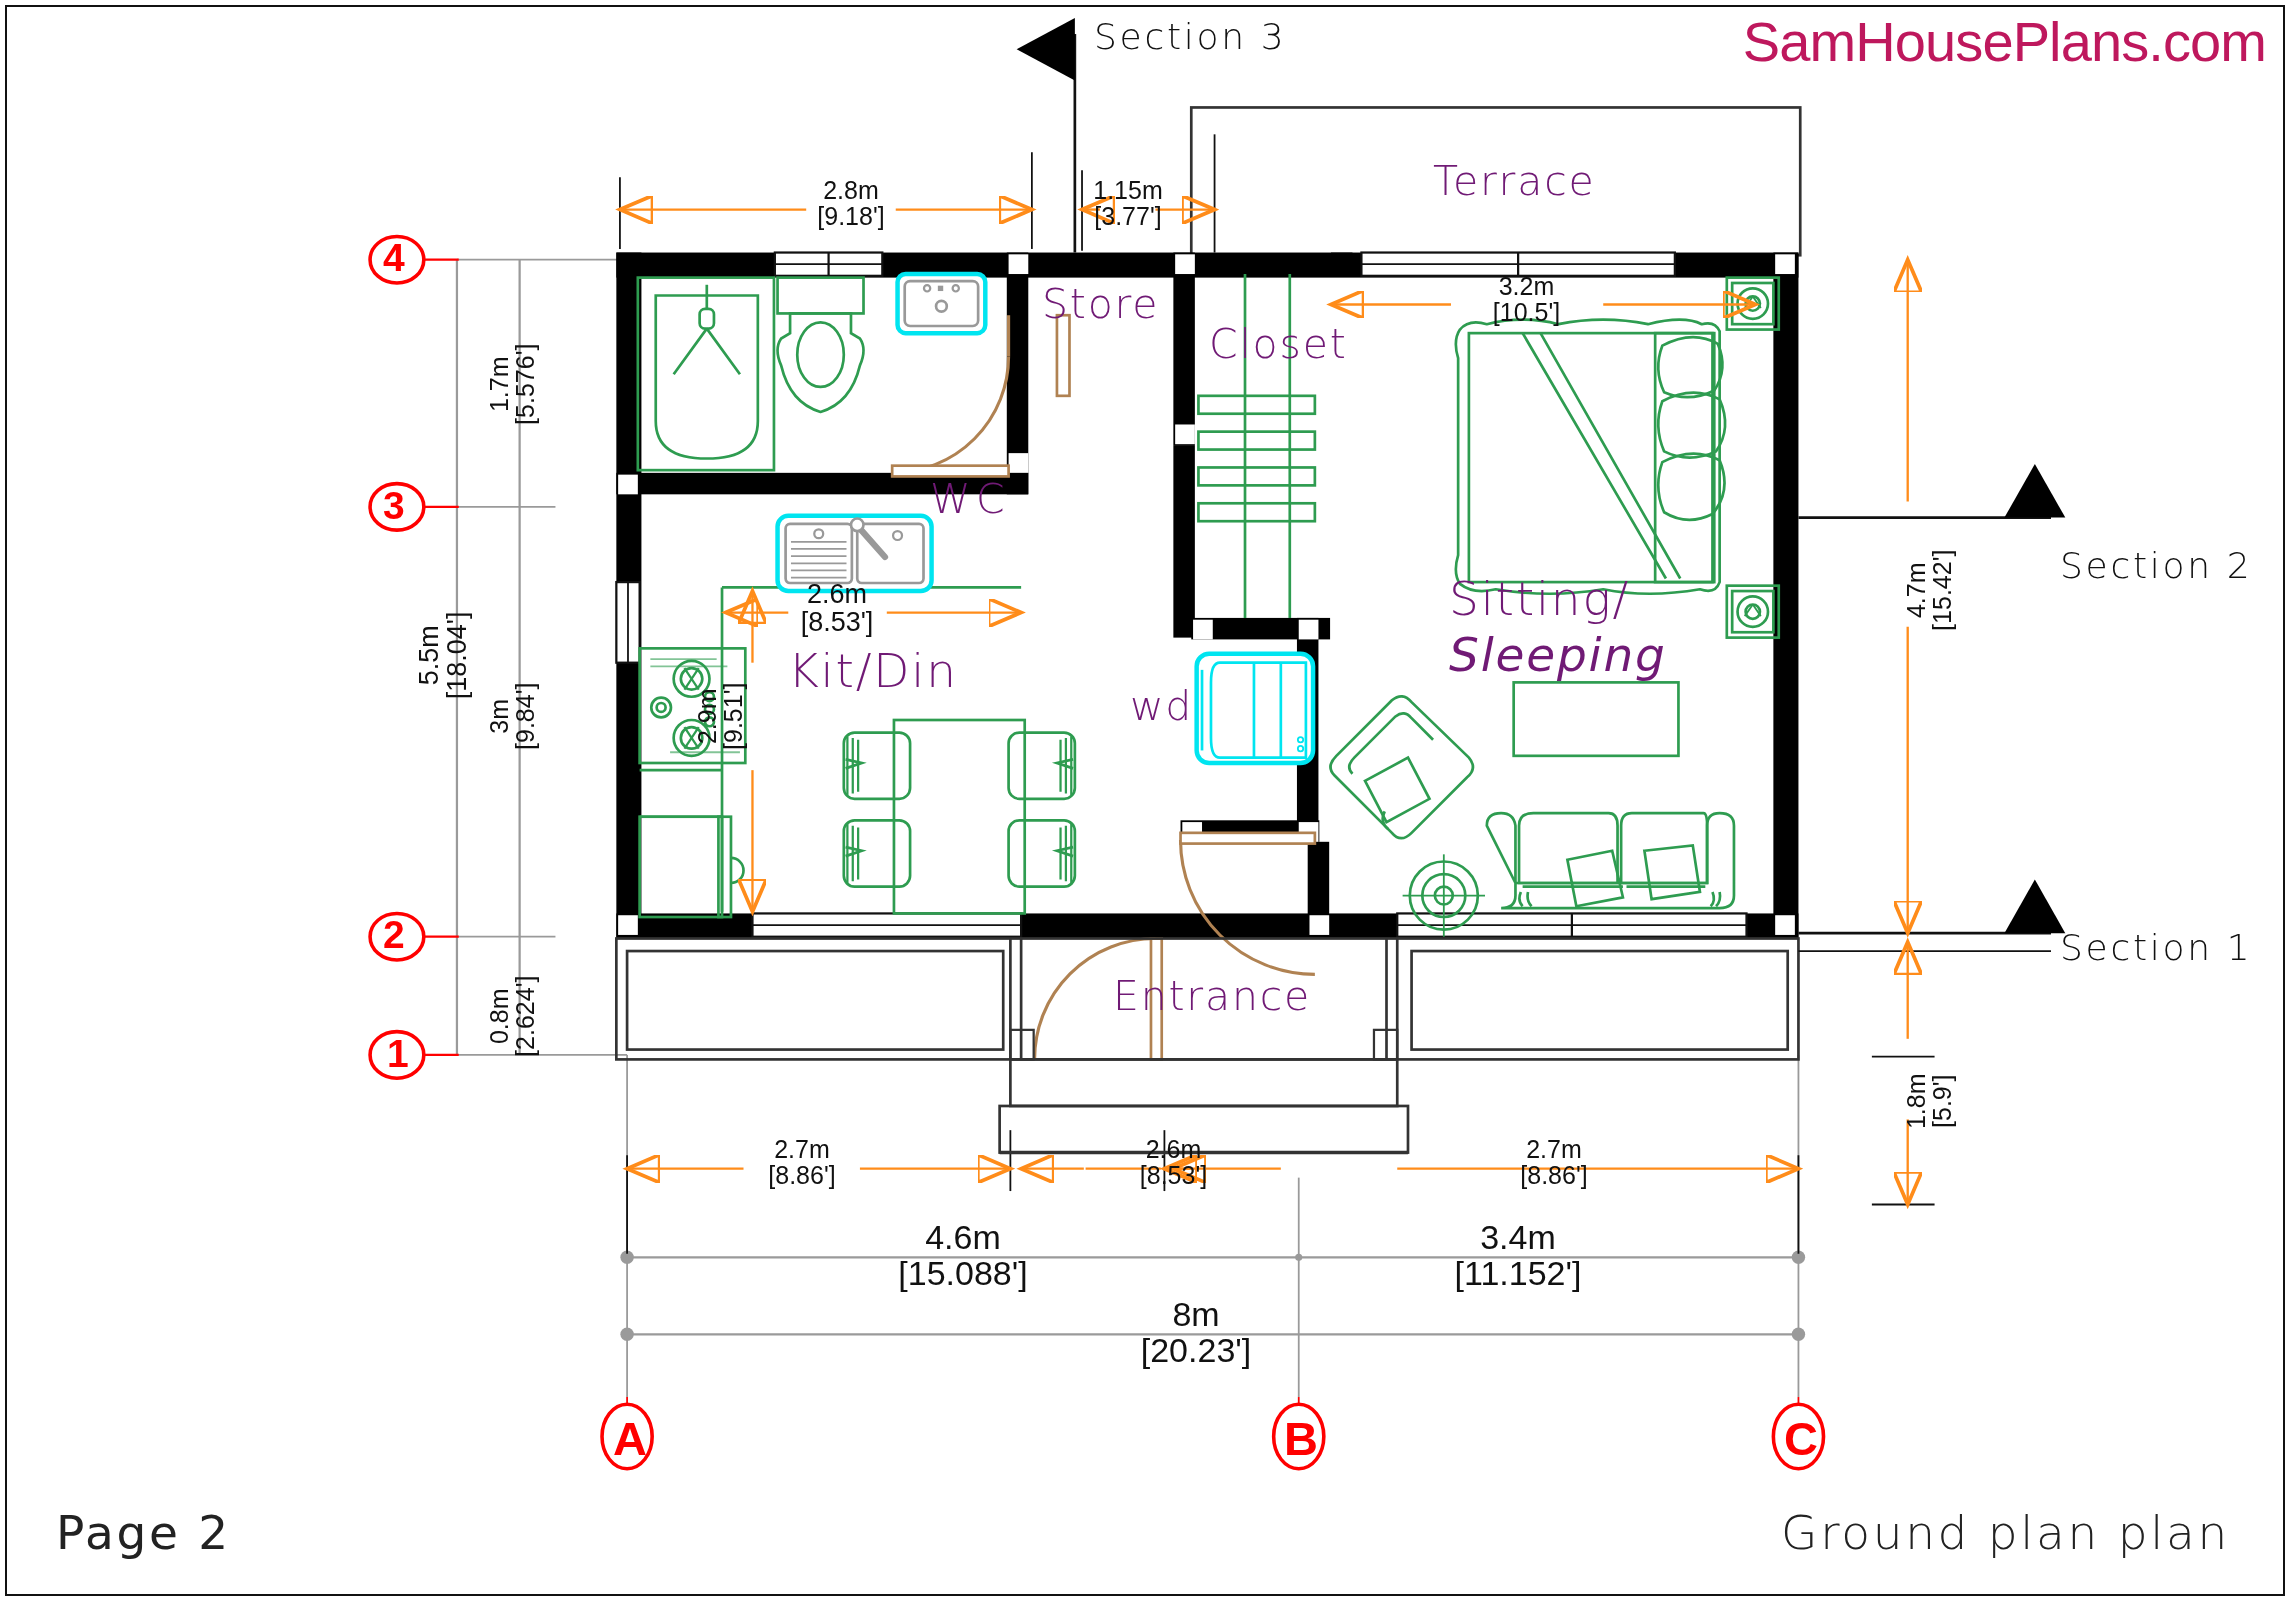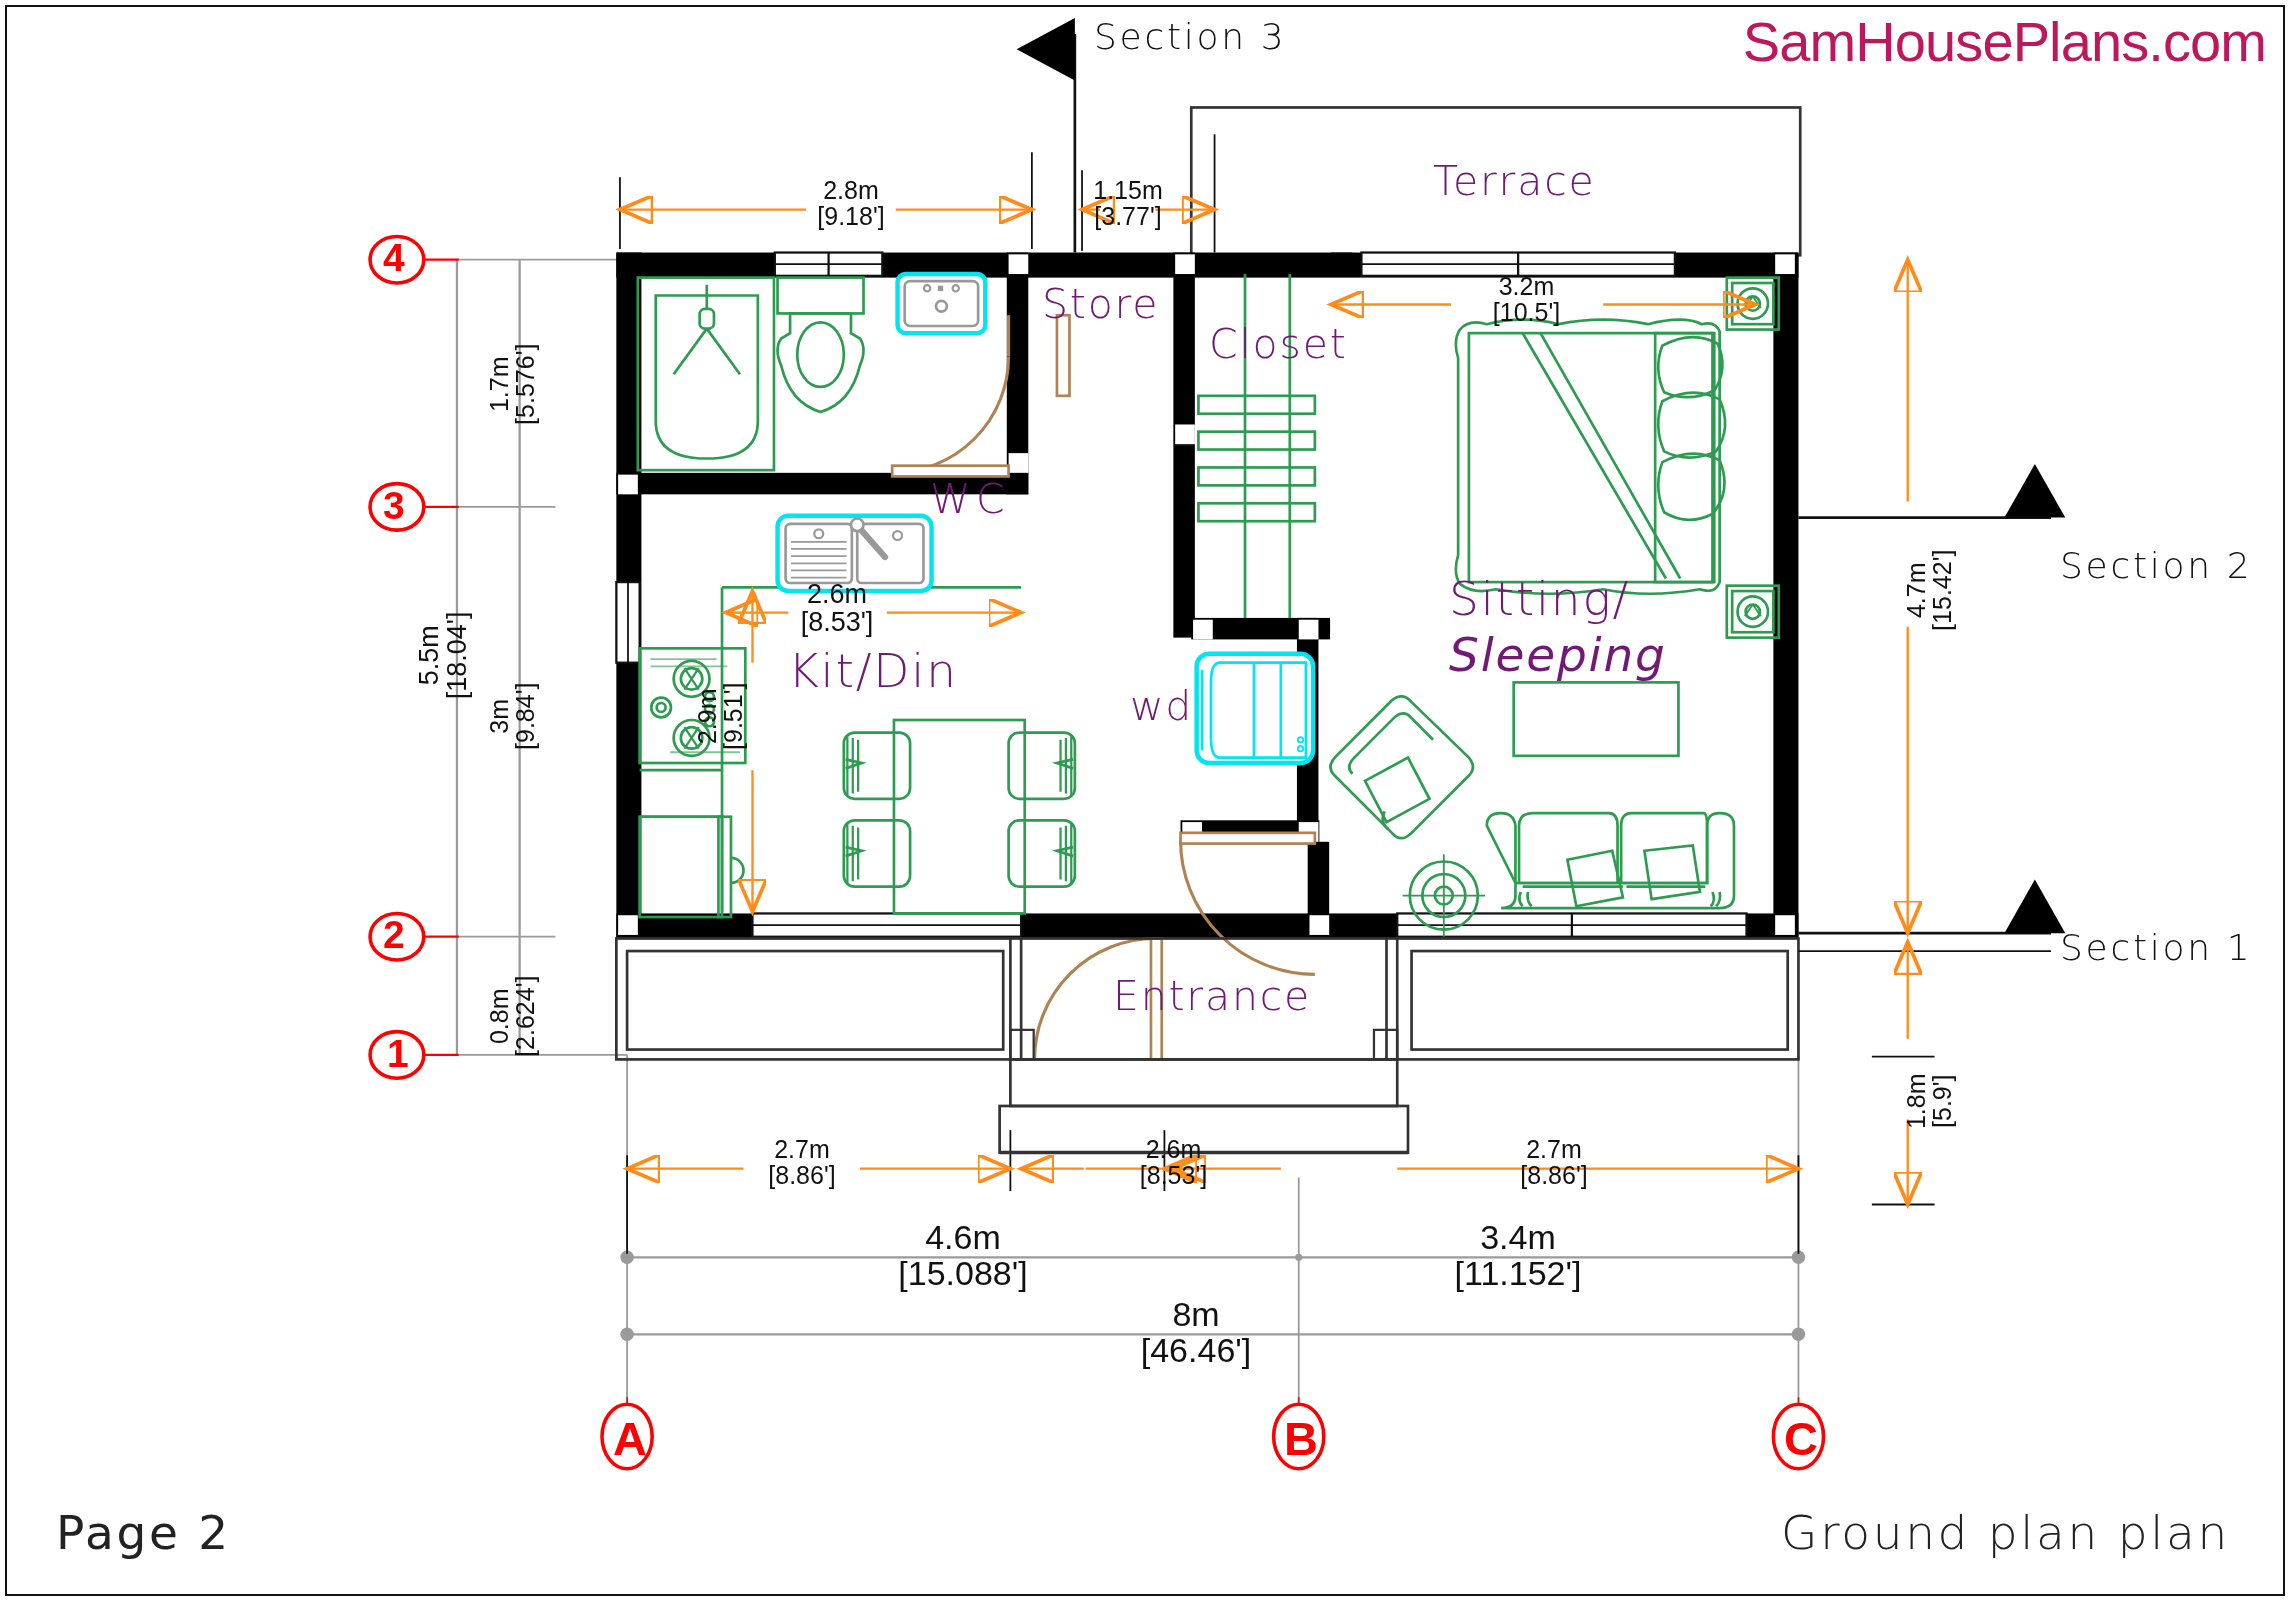--- a/index.html
+++ b/index.html
@@ -490,19 +490,19 @@
     <b>4.6m</b>
     <b>[15.088']</b>
   </div>
   <div class="dim" style="left:1397px;top:1220px;width:242px;font-size:34px;">
     <b>3.4m</b>
     <b>[11.152']</b>
   </div>
 
   <div class="dim" style="left:1075px;top:1297px;width:242px;font-size:34px;">
     <b>8m</b>
-    <b>[46.46']</b>
+    <b>[20.23']</b>
   </div>
 
   <div class="footL">Page 2</div>
   <div class="footR">Ground plan plan</div>
 </div>
 
 
 </body></html>

